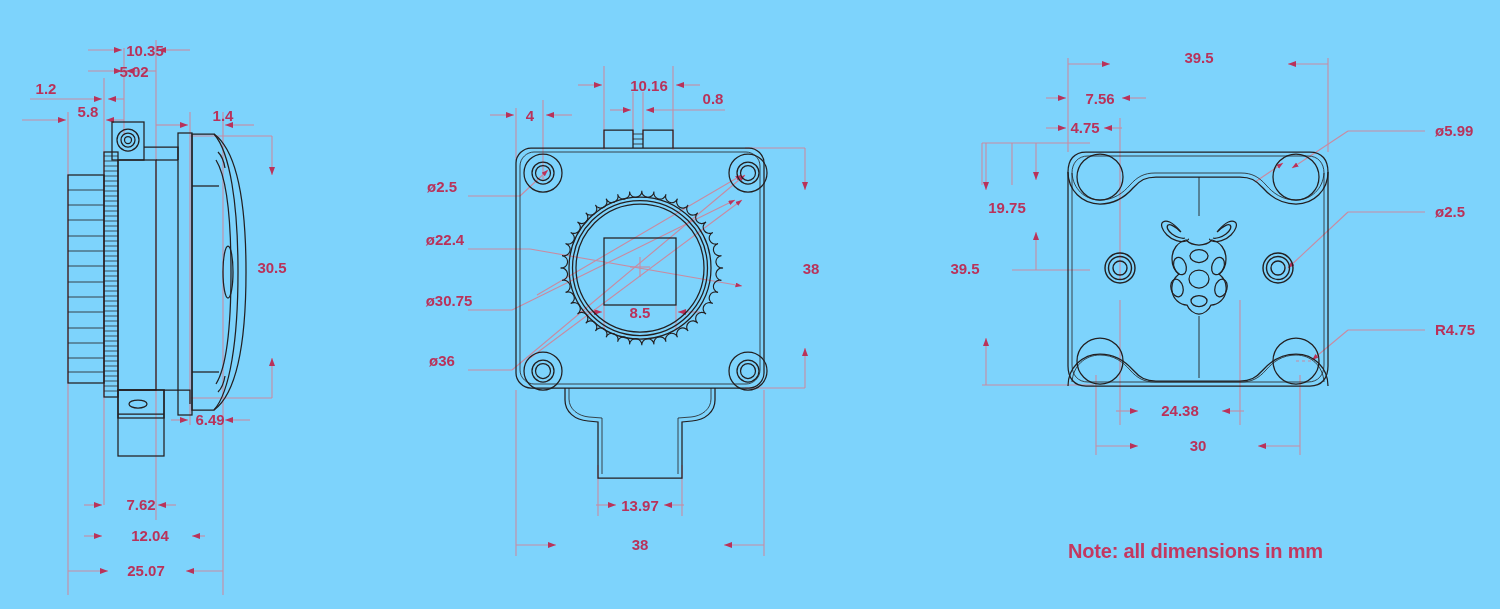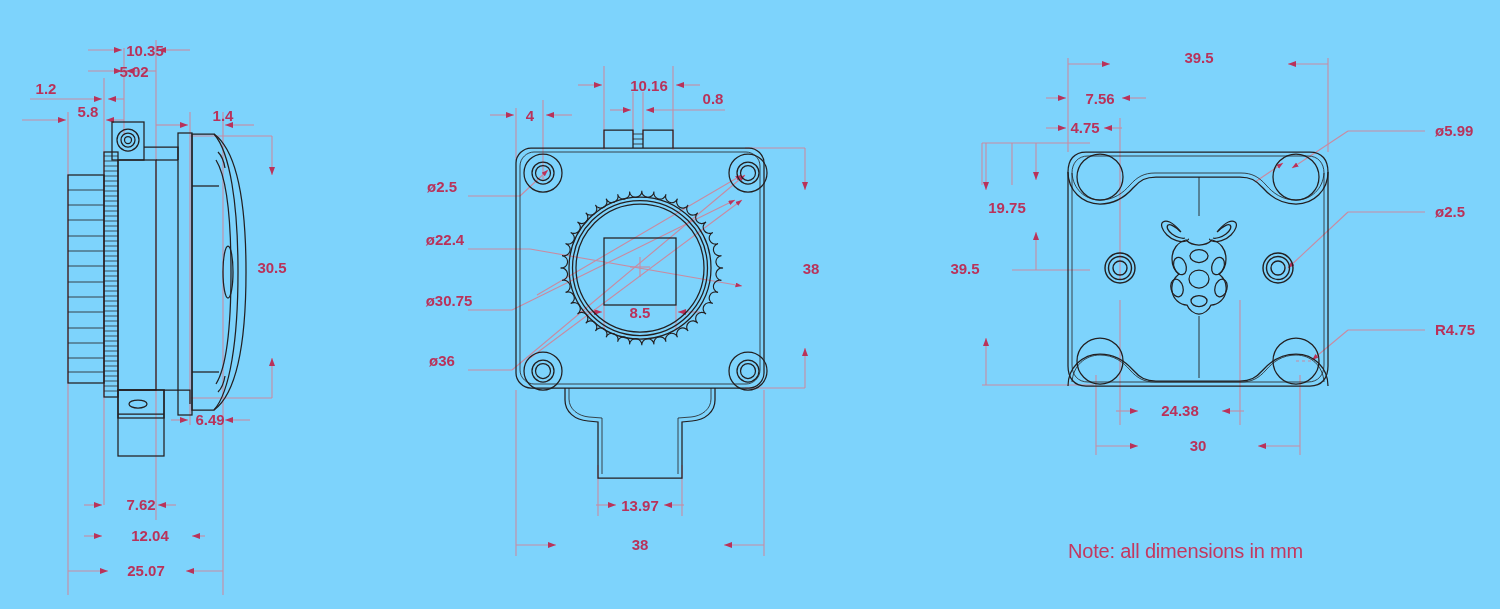--- a/index.html
+++ b/index.html
@@ -2,21 +2,21 @@
 <html><head>
 <meta charset="utf-8">
 <style>
   html,body{margin:0;padding:0;background:#ffffff;}
   body{width:1500px;height:609px;font-family:"Liberation Sans",sans-serif;overflow:hidden;}
   #sheet{position:relative;width:1500px;height:609px;background:#7dd3fc;padding-left:7px;}
   svg.drawing{position:absolute;left:0;top:0;width:1500px;height:609px;}
   .note{
     position:absolute;
     font-family:"Liberation Sans",sans-serif;
-    font-weight:normal;
+    font-weight:bold;
     font-size:20px;
     color:#c4375f;
     letter-spacing:-0.2px;
     white-space:nowrap;
   }
   text.dim{
     font-family:"Liberation Sans",sans-serif;
     font-weight:bold;
     font-size:15px;
     fill:#b9325a;

